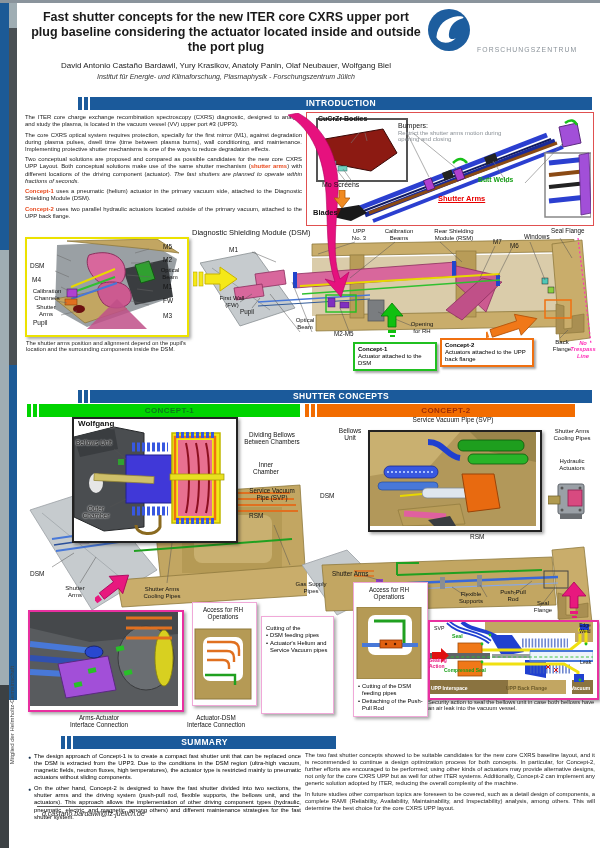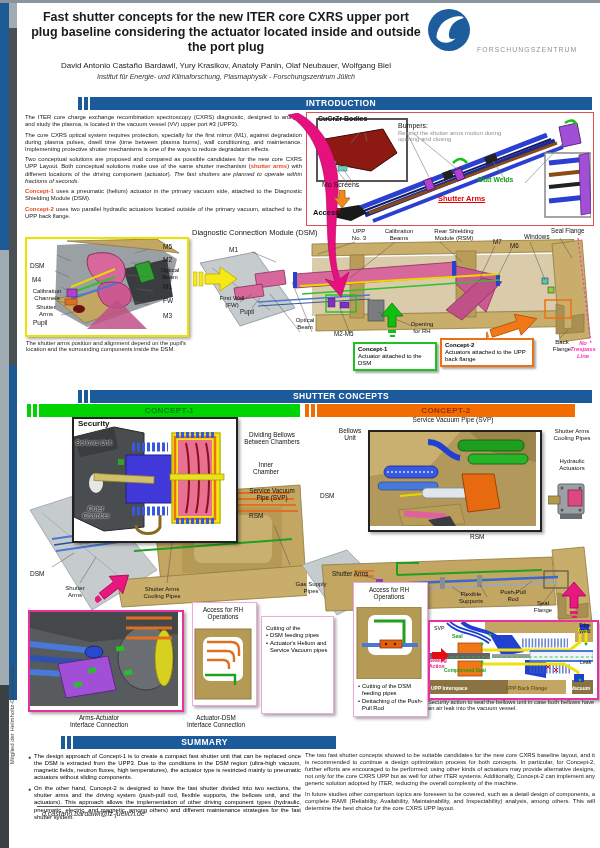--- a/index.html
+++ b/index.html
@@ -120,31 +120,31 @@
   <div class="lbl left" style="left:398px;top:115px;width:118px;font-size:6px;text-align:left;">
     <span class="b" style="font-size:7px;">Bumpers:</span>
     <span style="color:#8a9096;">Restrict the shutter arms motion during opening and closing</span>
   </div>
   <div class="lbl left" style="left:322px;top:181px;font-size:7px;">Mo Screens</div>
   <div class="abs" style="left:334px;top:190px;z-index:6;">
     <svg width="16" height="18" viewBox="0 0 16 18">
         <polygon points="5,0 11,0 11,8 16,8 8,18 0,8 5,8" fill="#f08a20" stroke="#b05808" stroke-width="0.8"></polygon>
       </svg>
   </div>
-  <div class="lbl b left" style="left:313px;top:209px;font-size:7.5px;">Access</div>
+  <div class="lbl b left" style="left:313px;top:209px;font-size:7.5px;">Blades</div>
   <div class="lbl b left" style="left:478px;top:176px;font-size:6.8px;color:#18a018;">Butt Welds</div>
   <div class="lbl b left" style="left:438px;top:195px;font-size:7.5px;color:#e80000;text-decoration:underline;">Shutter Arms</div>
 
   <div class="abs" style="left:288px;top:113px;z-index:5;">
     <svg width="70" height="186" viewBox="0 0 70 186">
       <path d="M10,0 C36,14 52,44 50,80 C48,115 44,145 52,166 L61,159 L53,184 L37,166 L47,169 C38,142 40,112 38,80 C36,46 24,16 0,2 Z" fill="#e6117e" stroke="#b00060" stroke-width="0.6"></path>
     </svg>
   </div>
 
-  <div class="lbl left" style="left:192px;top:229px;font-size:7.5px;">Diagnostic Connection Module (DSM)</div>
+  <div class="lbl left" style="left:192px;top:229px;font-size:7.5px;">Diagnostic Shielding Module (DSM)</div>
 
   <div class="inset" style="left:25px;top:237px;width:160px;height:96px;border:2px solid #ece200;">
     <svg width="156" height="92" viewBox="0 0 156 92">
       <polygon points="30,6 120,2 150,20 140,60 60,88 28,70" fill="#9aa0a4"></polygon>
       <polygon points="40,2 130,0 152,14 120,10" fill="#c2a662" stroke="#8f7a3e" stroke-width="0.8"></polygon>
       <polygon points="28,60 70,52 100,70 58,84" fill="#c2a662" stroke="#8f7a3e" stroke-width="0.8"></polygon>
       <polygon points="96,30 140,20 146,58 108,66" fill="#3a3d40"></polygon>
       <path d="M62,16 C80,10 96,16 98,30 C100,44 88,50 78,46 C66,42 56,26 62,16 Z" fill="#d8679c" stroke="#8c2f5e" stroke-width="1"></path>
       <path d="M76,44 C94,40 106,48 104,60 C102,70 84,72 76,64 C70,56 68,48 76,44 Z" fill="#cc5a90" stroke="#8c2f5e" stroke-width="1"></path>
       <polygon points="108,26 122,22 128,40 114,44" fill="#30a030" stroke="#0a5a0a" stroke-width="0.8"></polygon>
@@ -356,21 +356,21 @@
       <rect x="96" y="55" width="54" height="6" fill="#e8e020" stroke="#a09800" stroke-width="0.7"></rect>
       <line x1="102" y1="16" x2="142" y2="16" stroke="#3858e0" stroke-width="6" stroke-dasharray="3,2"></line>
       <line x1="102" y1="102" x2="142" y2="102" stroke="#3858e0" stroke-width="6" stroke-dasharray="3,2"></line>
       <path d="M62,106 C62,116 82,118 86,108 L86,96" stroke="#8a6a20" stroke-width="3" fill="none"></path>
       <g stroke="#555" stroke-width="0.5">
           <line x1="40" y1="30" x2="52" y2="40"></line>
           <line x1="36" y1="88" x2="52" y2="80"></line>
         </g>
     </svg>
   </div>
-  <div class="lbl b left" style="left:78px;top:420px;font-size:8px;text-shadow:0 0 2px #fff;">Security</div>
+  <div class="lbl b left" style="left:78px;top:420px;font-size:8px;text-shadow:0 0 2px #fff;">Wolfgang</div>
   <div class="lbl left" style="left:76px;top:439px;font-size:6.5px;color:#0b0b0b;text-shadow:0 0 2px #fff,0 0 2px #fff;">Bellows Unit</div>
   <div class="lbl" style="left:78px;top:505px;width:36px;font-size:6.5px;text-shadow:0 0 2px #fff,0 0 2px #fff;">Outer
 Chamber</div>
   <div class="lbl" style="left:237px;top:431px;width:70px;font-size:6.3px;">Dividing Bellows
 Between Chambers</div>
   <div class="lbl" style="left:246px;top:461px;width:40px;font-size:6.3px;">Inner
 Chamber</div>
   <div class="lbl" style="left:241px;top:487px;width:62px;font-size:6.3px;">Service Vacuum
 Pipe (SVP)</div>
   <div class="lbl" style="left:249px;top:512px;font-size:6.5px;">RSM</div>

